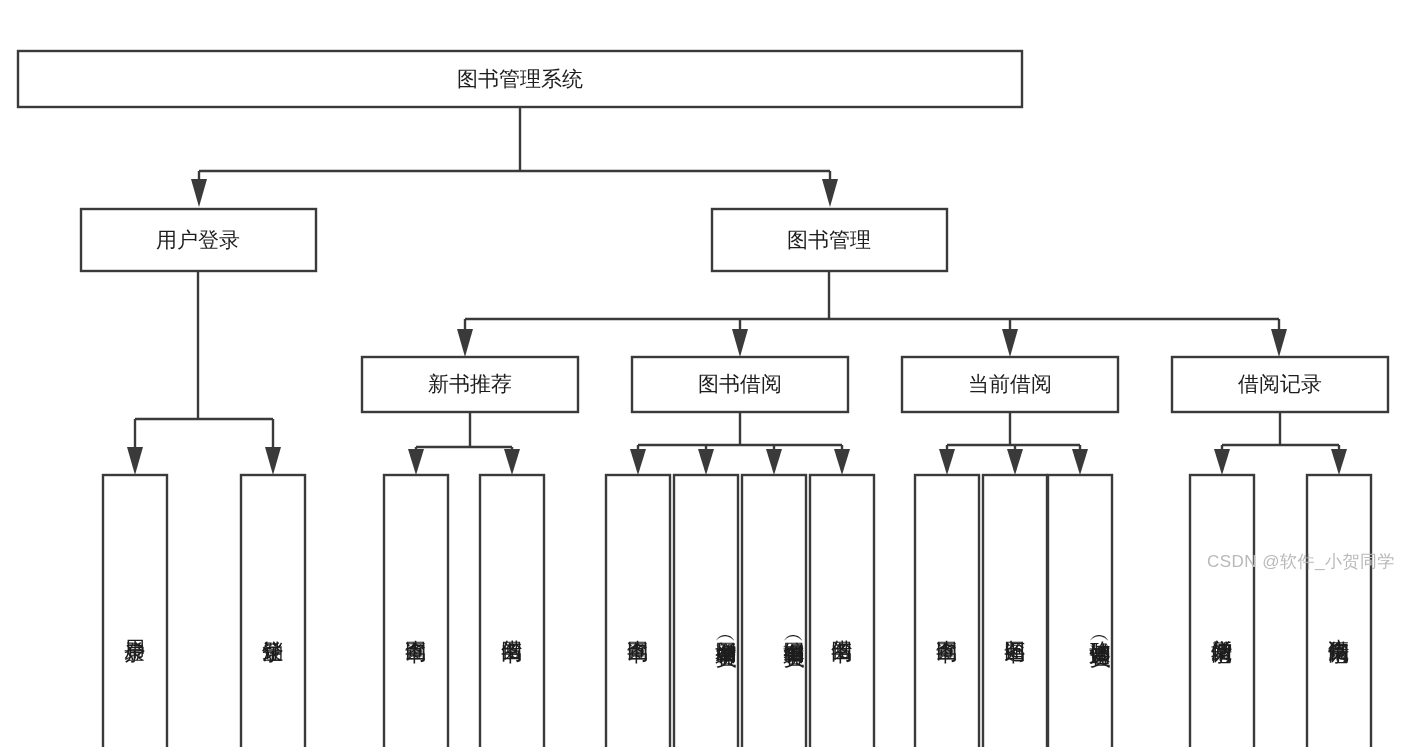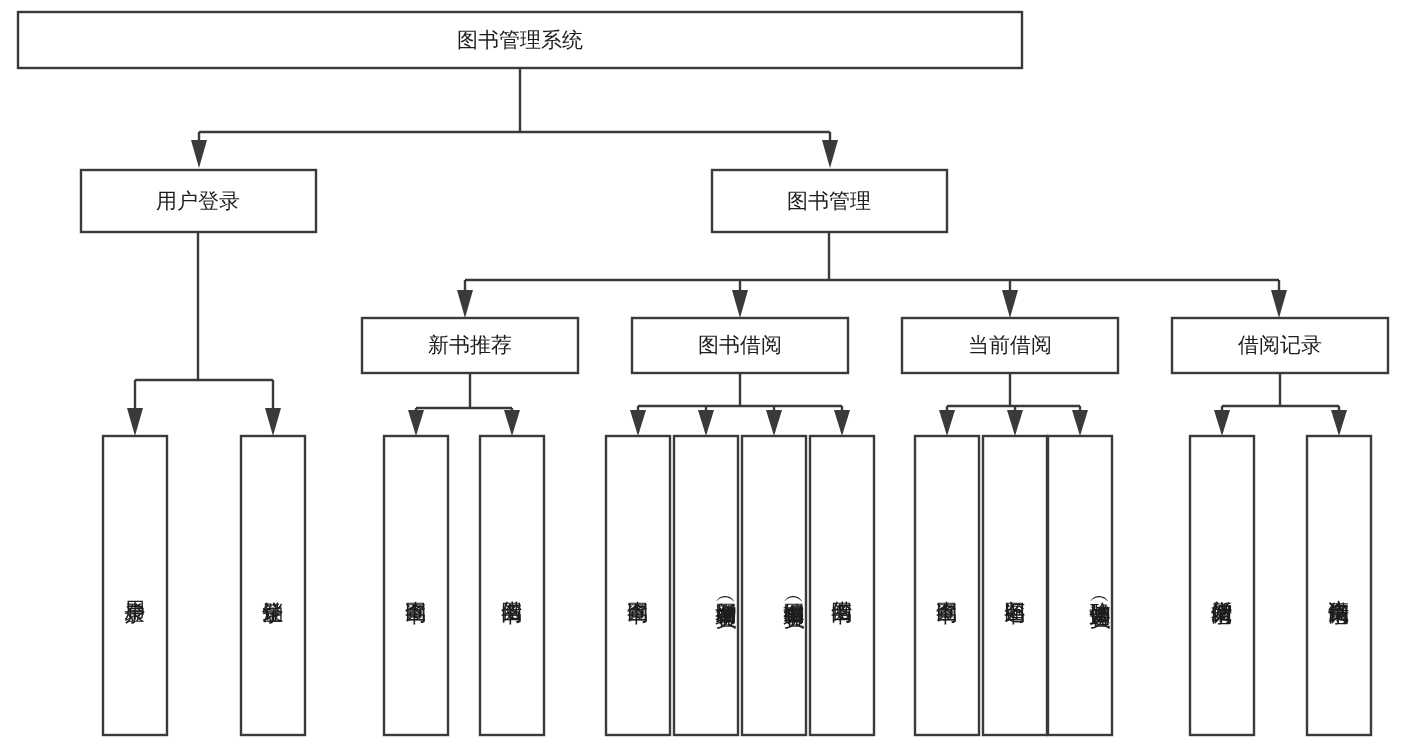--- a/index.html
+++ b/index.html
@@ -11,20 +11,21 @@
     width: 1405px;
     height: 747px;
     font-family: "Liberation Sans", "DejaVu Sans", sans-serif;
     position: relative;
     overflow: hidden;
   }
   #diagram-root {
     position: relative;
     width: 1405px;
     height: 540px;
+    margin-top: 39px;
   }
   svg.diagram-canvas {
     position: absolute;
     left: 0;
     top: 0;
     width: 1405px;
     height: 747px;
   }
   .node-box {
     fill: #ffffff;
@@ -206,14 +207,15 @@
   <div class="node-label-v" style="left:742px; top:436px; width:64px; height:299px; align-items:flex-start; padding-top:8px; box-sizing:border-box;">编辑图书（管理员）</div>
   <div class="node-label-v" style="left:810px; top:436px; width:64px; height:299px;">借阅图书</div>
 
   <div class="node-label-v" style="left:915px; top:436px; width:64px; height:299px;">查询图书</div>
   <div class="node-label-v" style="left:983px; top:436px; width:64px; height:299px;">归还图书</div>
   <div class="node-label-v" style="left:1048px; top:436px; width:64px; height:299px; align-items:flex-start; padding-top:8px; box-sizing:border-box;">确认归还（管理员）</div>
 
   <div class="node-label-v" style="left:1190px; top:436px; width:64px; height:299px;">新增借阅记录</div>
   <div class="node-label-v" style="left:1307px; top:436px; width:64px; height:299px;">查询借阅记录</div>
 
+  <div class="watermark">CSDN @软件_小贺同学</div>
 
 </div>
 
 </body></html>

